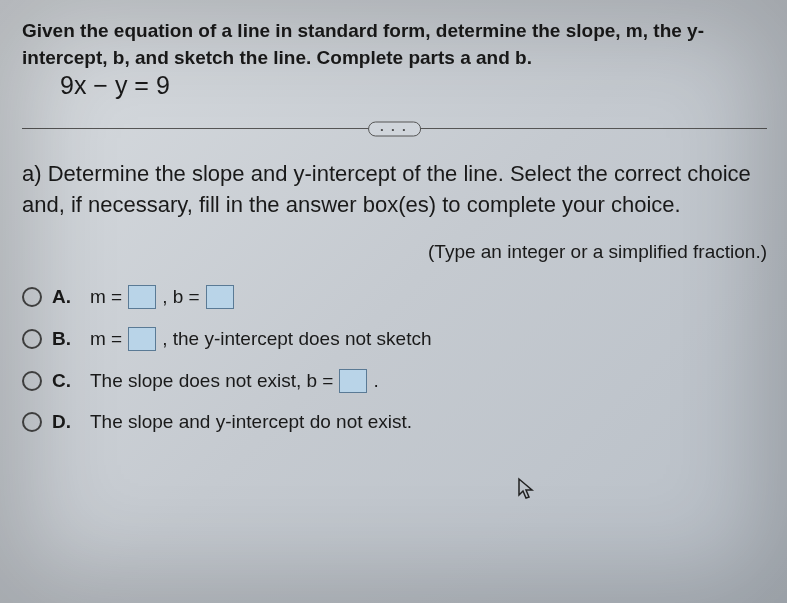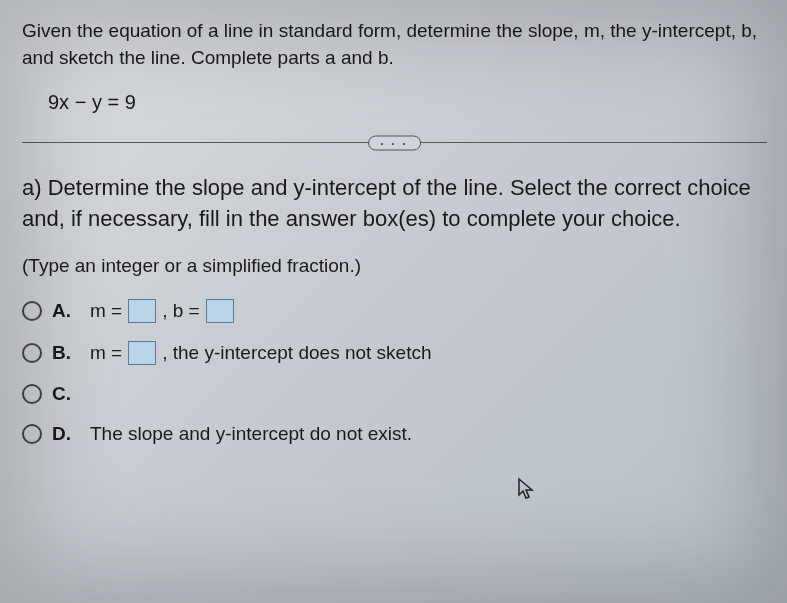--- a/index.html
+++ b/index.html
@@ -9,27 +9,26 @@
       background: linear-gradient(135deg, #d8dce0 0%, #c5cad0 50%, #b8bfc7 100%);
       font-family: Arial, Helvetica, sans-serif;
       color: #1a1a1a;
       padding: 18px 20px 20px 22px;
       position: relative;
       overflow: hidden;
     }
     .question-intro {
       font-size: 19px;
       line-height: 1.4;
-      font-weight: 400;
-      margin-bottom: 20px;
+      font-weight: 700;
     }
     .equation {
-      font-size: 20px;
+      font-size: 25px;
       font-weight: 500;
-      margin-left: 26px;
+      margin-left: 38px;
       margin-bottom: 28px;
     }
     .divider-wrap {
       position: relative;
       margin-bottom: 30px;
     }
     .divider-line {
       border: none;
       border-top: 1.5px solid #555;
       width: 100%;
@@ -51,20 +50,21 @@
     .part-a {
       font-size: 22px;
       line-height: 1.4;
       font-weight: 500;
       margin-bottom: 18px;
     }
     .type-hint {
       font-size: 19px;
       line-height: 1.4;
       margin-bottom: 20px;
+      text-align: right;
     }
     .choices {
       display: flex;
       flex-direction: column;
       gap: 18px;
     }
     .choice-row {
       display: flex;
       align-items: center;
       gap: 10px;
@@ -150,20 +150,25 @@
     <span class="choice-text">
       <span>m =</span>
       <span class="answer-box"></span>
       <span>, the y-intercept does not sketch</span>
     </span>
   </div>
 
   <div class="choice-row">
     <span class="radio"></span>
     <span class="choice-letter">C.</span>
+    <span class="choice-text">
+      <span>The slope does not exist, b =</span>
+      <span class="answer-box"></span>
+      <span>.</span>
+    </span>
   </div>
 
   <div class="choice-row">
     <span class="radio"></span>
     <span class="choice-letter">D.</span>
     <span class="choice-text">The slope and y-intercept do not exist.</span>
   </div>
 
 </div>
 

